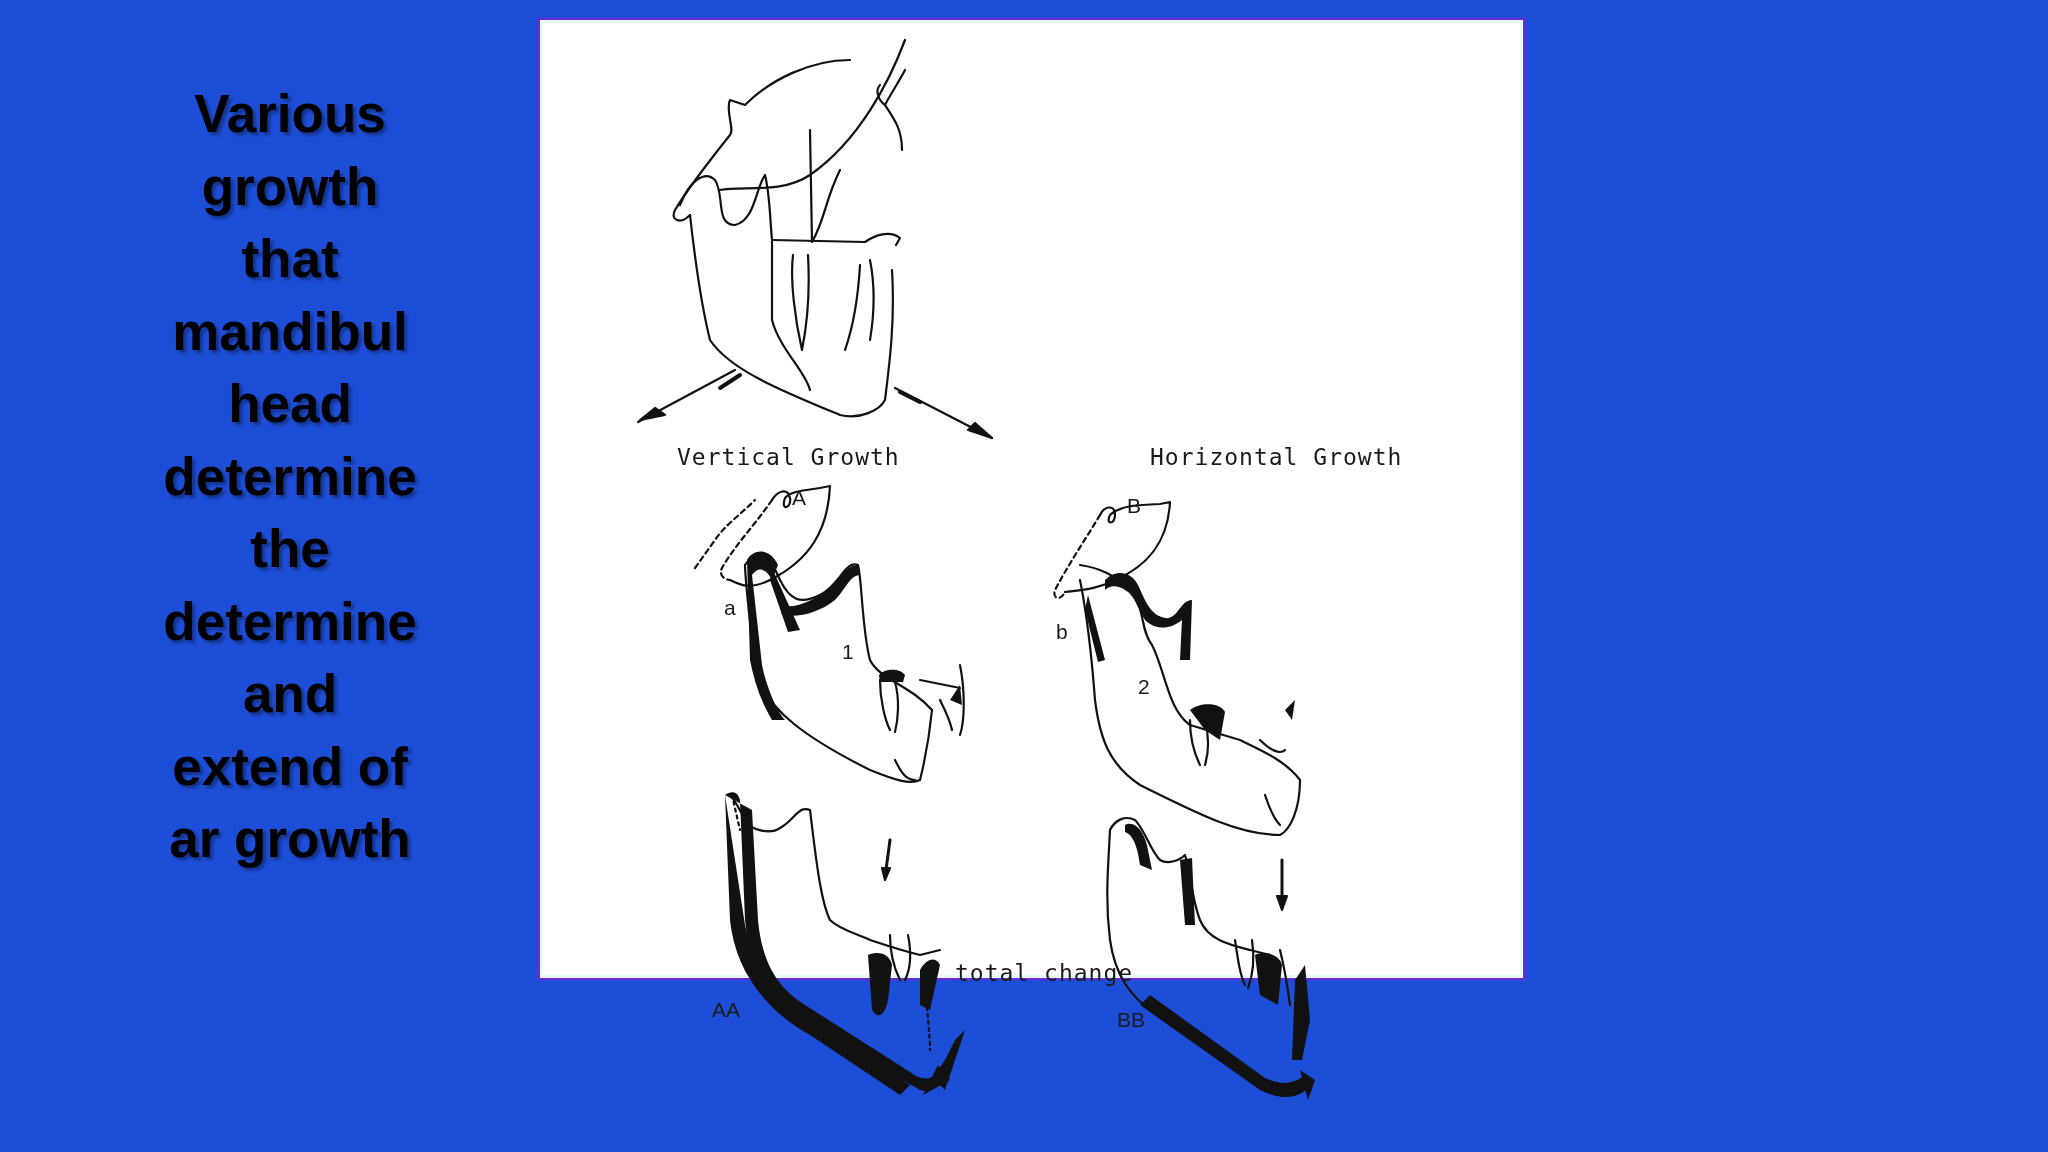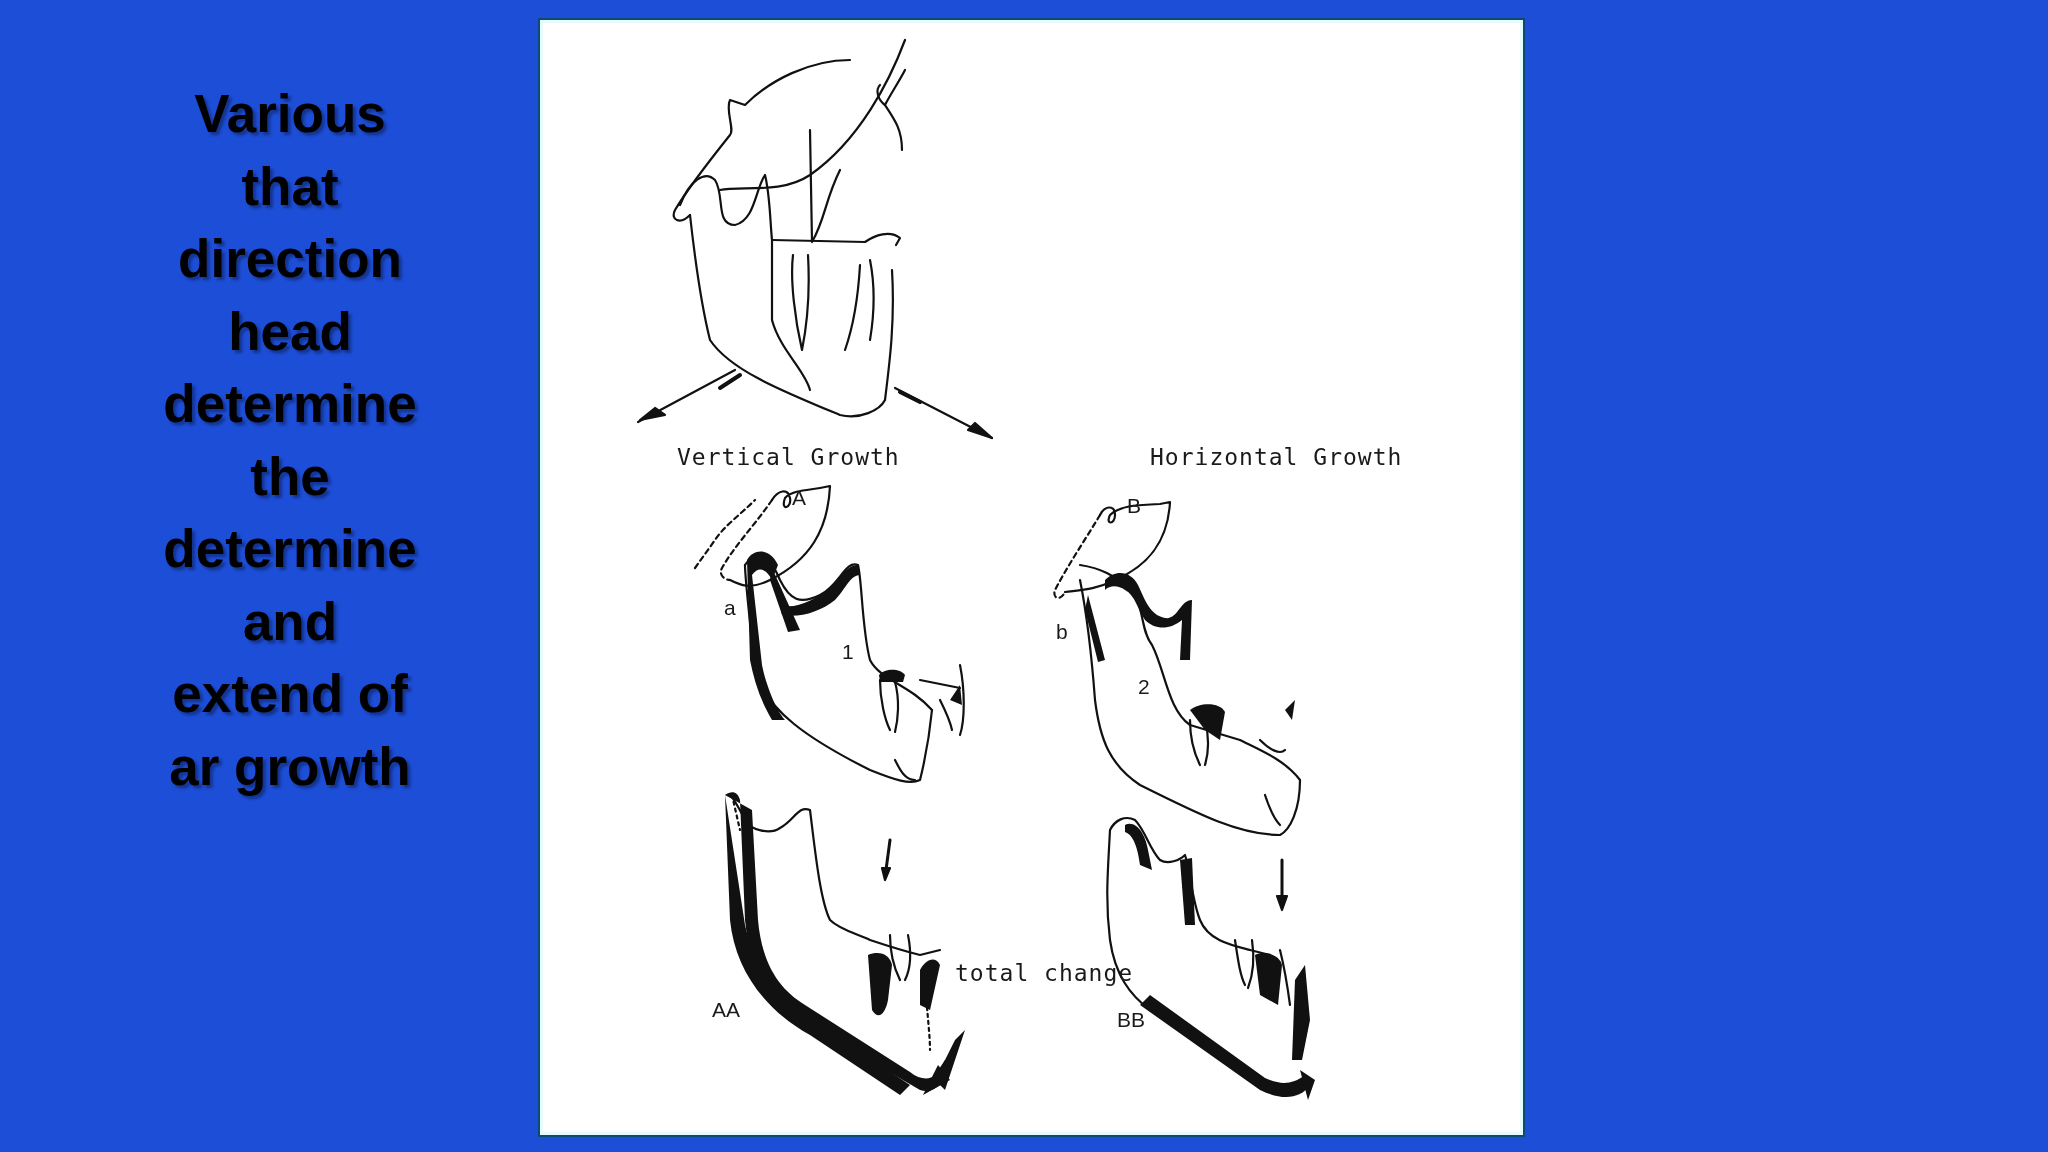--- a/index.html
+++ b/index.html
@@ -6,38 +6,39 @@
   body { width: 2048px; height: 1152px; position: relative; overflow: hidden; font-family: "Liberation Sans", sans-serif; }
   .slide { position: absolute; left: 0; top: 0; width: 2048px; height: 1152px; background: #1d4ed8; text-decoration: underline; }
   .caption {
     position: absolute; left: 120px; top: 78px; width: 340px;
     text-align: center; font-family: "Liberation Sans", sans-serif;
     font-weight: bold; font-size: 53px; line-height: 72.5px; color: #000000;
     text-shadow: 3px 3px 3px rgba(0,0,0,0.35);
   }
   .caption span { display: block; white-space: nowrap; }
   .figure-frame {
-    position: absolute; left: 538px; top: 18px; width: 987px; height: 1119px;
-    box-sizing: border-box; border: 2px solid #0c4a6e;
+    position: absolute; left: 538px; top: 18px; width: 987px; height: 962px;
+    box-sizing: border-box; border: 2px solid #6d28d9;
     box-shadow: inset 0 0 0 3px #e6fbfd; background: #ffffff;
   }
   .figure-frame svg { position: absolute; left: 0; top: 0; }
   .lbl { position: absolute; font-family: "DejaVu Sans Mono", monospace; color: #1a1a1a; white-space: nowrap; }
   .lbl-section { font-size: 23px; letter-spacing: 1px; }
   .lbl-letter { font-family: "Liberation Sans", sans-serif; font-size: 21px; }
 </style>
 </head>
 <body>
 
 <div class="slide">
 
   <div class="caption">
     <span>Various</span>
+    <span>growth</span>
     <span>that</span>
-    <span>direction</span>
+    <span>mandibul</span>
     <span>head</span>
     <span>determine</span>
     <span>the</span>
     <span>determine</span>
     <span>and</span>
     <span>extend of</span>
     <span>ar growth</span>
   </div>
 
   <div class="figure-frame">

